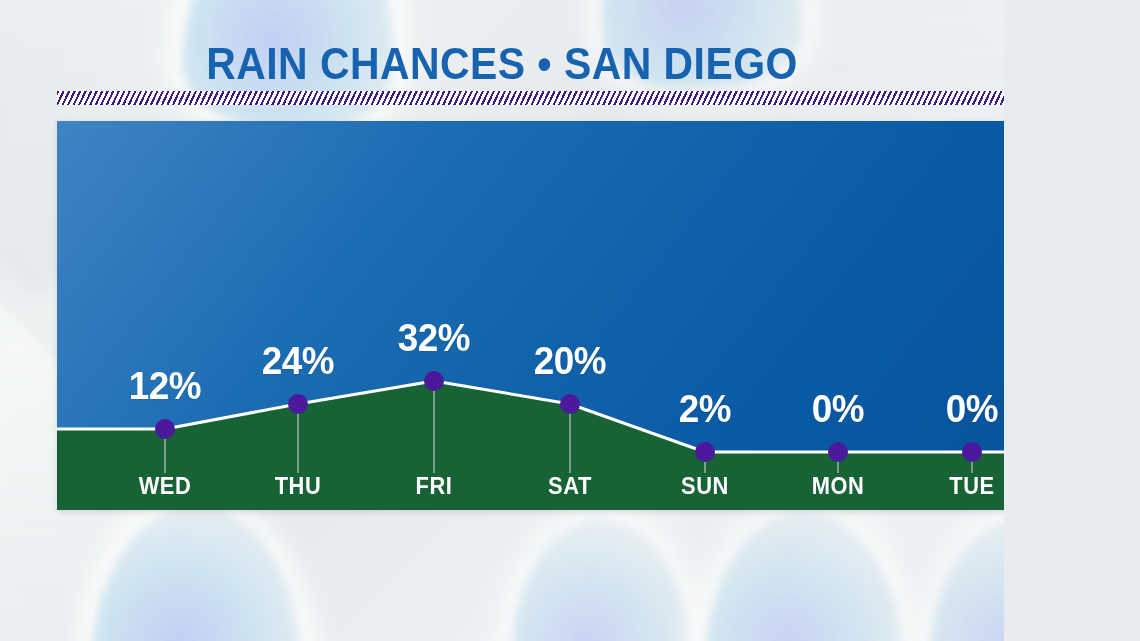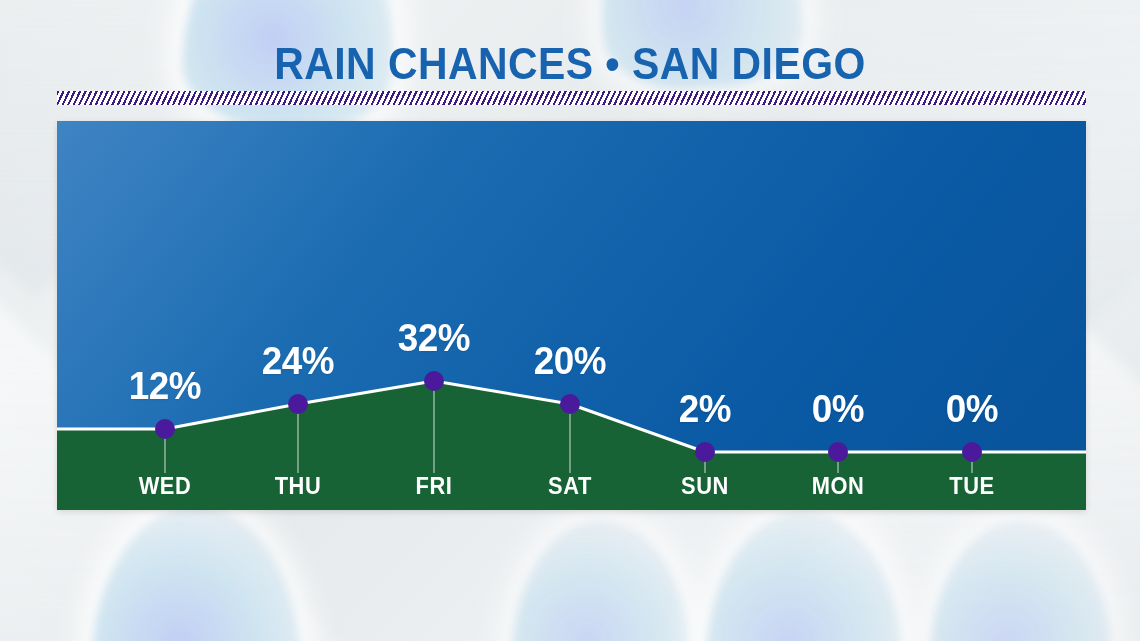--- a/index.html
+++ b/index.html
@@ -9,21 +9,21 @@
   body {
     width: 1140px;
     height: 641px;
     overflow: hidden;
     font-family: "Liberation Sans", sans-serif;
     background: #e9ecee;
   }
 
   #stage {
     position: relative;
-    width: 1140px;
+    width: 1004px;
     height: 641px;
     overflow: hidden;
     background:
       linear-gradient(135deg, #e4e8ea 0%, #eef1f2 22%, #e6eaec 45%, #eef1f3 70%, #e3e7ea 100%);
   }
 
   
   .bg-layer { position: absolute; inset: 0; overflow: hidden; }
 
   .bg-diag {

